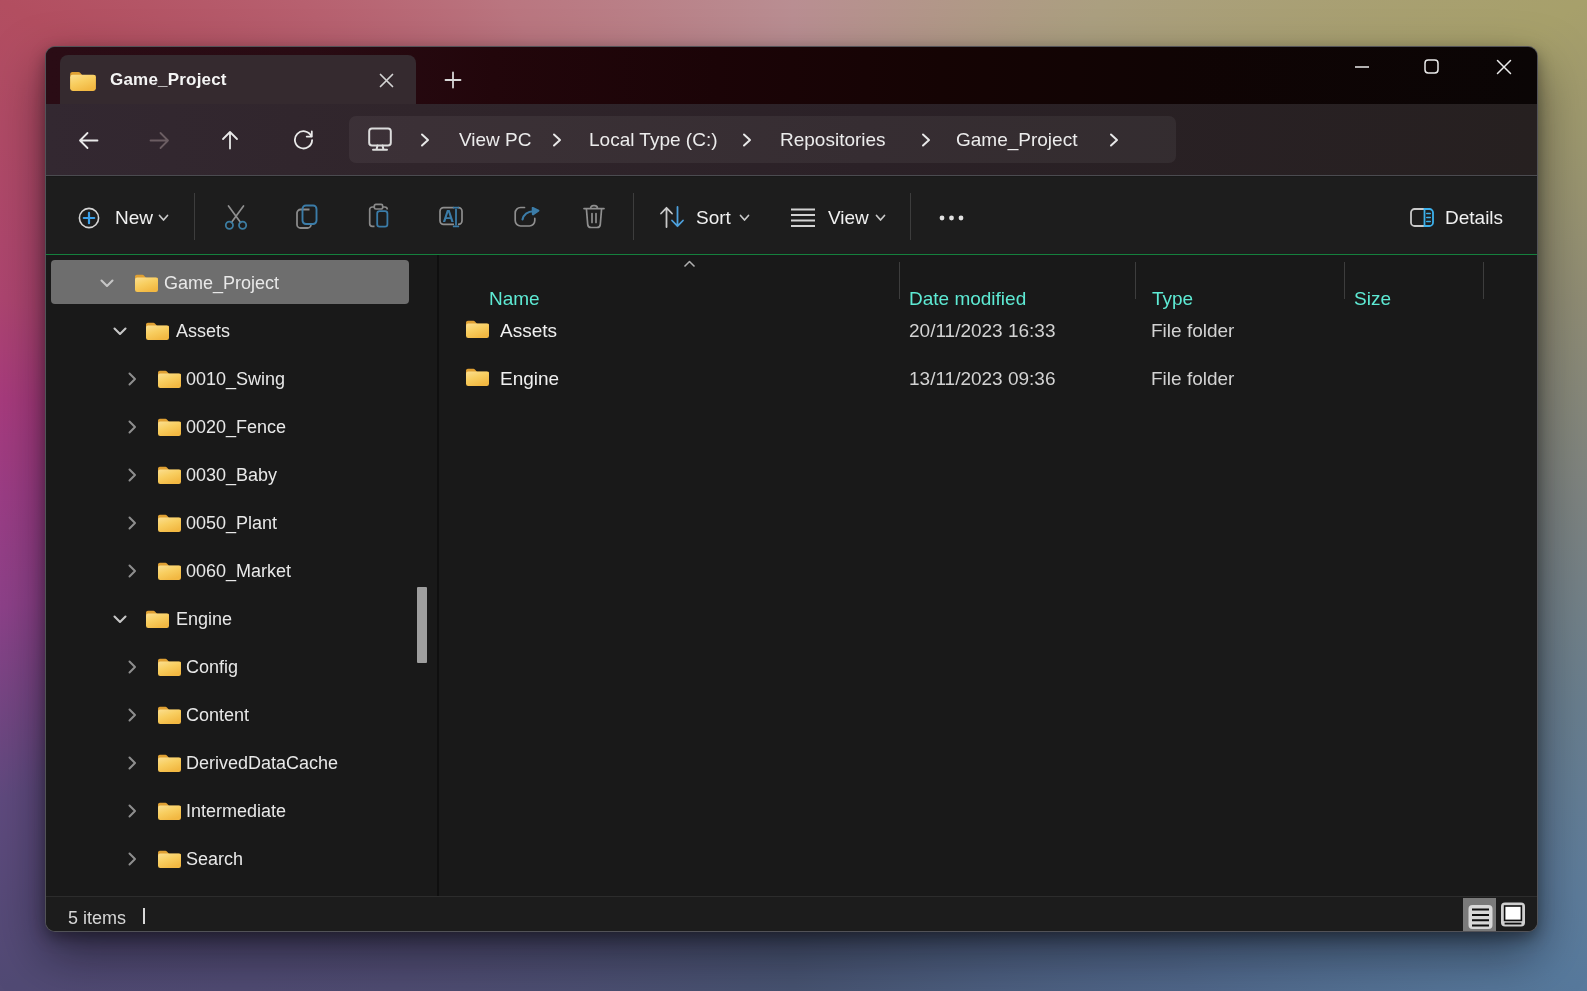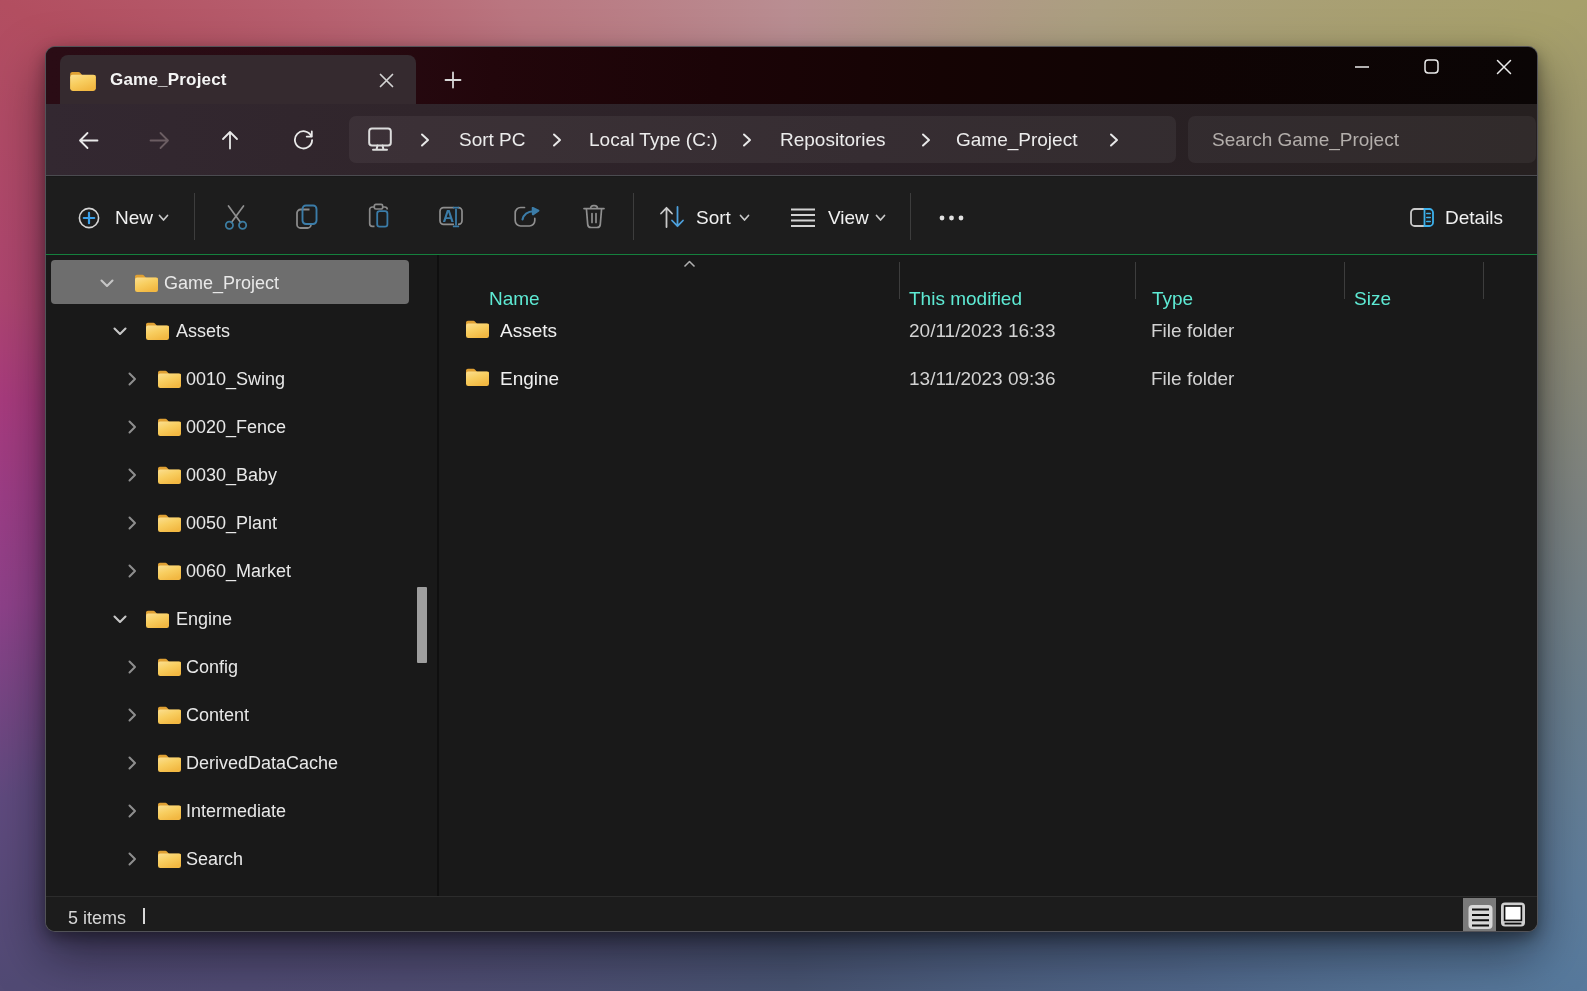--- a/index.html
+++ b/index.html
@@ -128,40 +128,37 @@
       </svg>
 
     <div class="crumbbar">
       <svg class="icon" style="left:19px;top:11px" width="24" height="24" viewBox="0 0 24 24">
           <rect x="1.2" y="1.5" width="21.6" height="17" rx="2.8" fill="none" stroke="#dcdcdc" stroke-width="2"></rect>
           <path d="M9.5 18.5 L8.6 22.3 M14.5 18.5 L15.4 22.3 M5 22.7 H19" fill="none" stroke="#dcdcdc" stroke-width="2" stroke-linecap="round"></path>
         </svg>
       <svg class="icon" style="left:71px;top:17px" width="10" height="14" viewBox="0 0 10 14">
           <polyline points="2,1.5 8,7 2,12.5" fill="none" stroke="#e8e8e8" stroke-width="2" stroke-linecap="round" stroke-linejoin="round"></polyline>
         </svg>
-      <span class="crumb" style="left:110px">Sort PC</span>
+      <span class="crumb" style="left:110px">View PC</span>
       <svg class="icon" style="left:203px;top:17px" width="10" height="14" viewBox="0 0 10 14">
           <polyline points="2,1.5 8,7 2,12.5" fill="none" stroke="#e8e8e8" stroke-width="2" stroke-linecap="round" stroke-linejoin="round"></polyline>
         </svg>
       <span class="crumb" style="left:240px">Local Type (C:)</span>
       <svg class="icon" style="left:393px;top:17px" width="10" height="14" viewBox="0 0 10 14">
           <polyline points="2,1.5 8,7 2,12.5" fill="none" stroke="#e8e8e8" stroke-width="2" stroke-linecap="round" stroke-linejoin="round"></polyline>
         </svg>
       <span class="crumb" style="left:431px">Repositories</span>
       <svg class="icon" style="left:572px;top:17px" width="10" height="14" viewBox="0 0 10 14">
           <polyline points="2,1.5 8,7 2,12.5" fill="none" stroke="#e8e8e8" stroke-width="2" stroke-linecap="round" stroke-linejoin="round"></polyline>
         </svg>
       <span class="crumb" style="left:607px">Game_Project</span>
       <svg class="icon" style="left:760px;top:17px" width="10" height="14" viewBox="0 0 10 14">
           <polyline points="2,1.5 8,7 2,12.5" fill="none" stroke="#e8e8e8" stroke-width="2" stroke-linecap="round" stroke-linejoin="round"></polyline>
         </svg>
     </div>
-    <div class="searchbox">
-        <span class="searchtxt">Search Game_Project</span>
-      </div>
   </div>
 
   <div class="toolbar">
     <svg class="icon" style="left:32px;top:29.5px" width="22" height="22" viewBox="0 0 22 22">
         <circle cx="11" cy="11" r="9.6" fill="none" stroke="#d4d4d4" stroke-width="1.6"></circle>
         <path d="M11 5.8 V16.2 M5.8 11 H16.2" stroke="#3aa0e9" stroke-width="2.2" stroke-linecap="round"></path>
       </svg>
     <span class="tbtext" style="left:69px">New</span>
     <svg class="icon" style="left:112px;top:37px" width="11" height="8" viewBox="0 0 11 8">
         <polyline points="1.5,1.5 5.5,6 9.5,1.5" fill="none" stroke="#c9c9c9" stroke-width="1.7" stroke-linecap="round" stroke-linejoin="round"></polyline>
@@ -333,21 +330,21 @@
         </svg>
         <span class="tlabel" style="left:140px;top:604px">Search</span>
       </div>
     <div class="vsb"></div>
     <div class="panediv"></div>
 
     <svg class="icon" style="left:637px;top:5px" width="13" height="8" viewBox="0 0 13 8">
         <polyline points="1.5,6.5 6.5,1.5 11.5,6.5" fill="none" stroke="#b0b0b0" stroke-width="1.5" stroke-linejoin="round"></polyline>
       </svg>
     <span class="hdrtxt" style="left:443px">Name</span>
-    <span class="hdrtxt" style="left:863px">This modified</span>
+    <span class="hdrtxt" style="left:863px">Date modified</span>
     <span class="hdrtxt" style="left:1106px">Type</span>
     <span class="hdrtxt" style="left:1308px">Size</span>
     <div class="hsep" style="left:853px"></div>
     <div class="hsep" style="left:1089px"></div>
     <div class="hsep" style="left:1298px"></div>
     <div class="hsep" style="left:1437px"></div>
 
     <svg class="icon" style="left:420px;top:65px" width="23" height="18" viewBox="0 0 23 18">
         <use href="#fold"></use>
       </svg>

